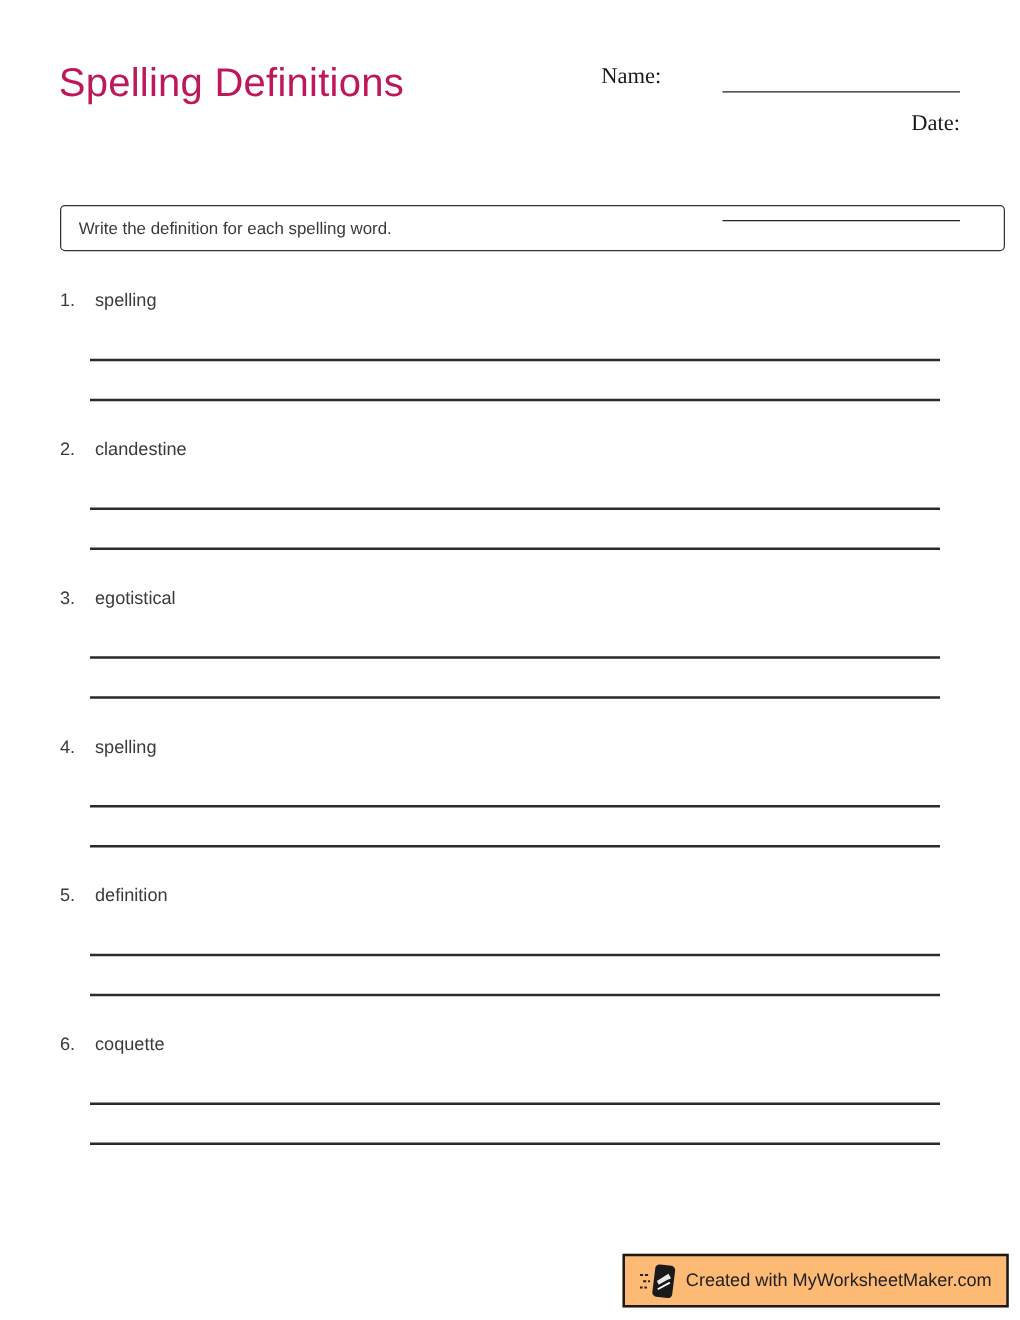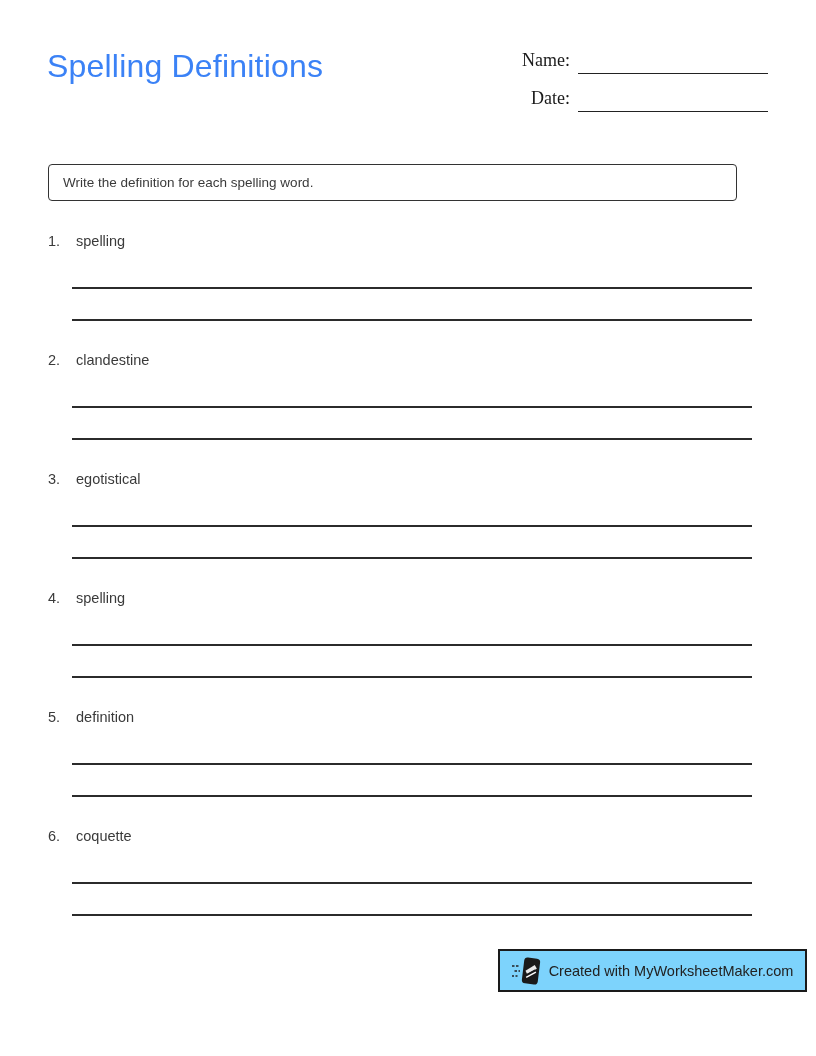--- a/index.html
+++ b/index.html
@@ -13,48 +13,49 @@
     overflow: hidden;
   }
 
   
   .title {
     position: absolute;
     left: 47px;
     top: 48px;
     font-size: 32px;
     font-weight: 400;
-    color: #3b82f6;
+    color: #be185d;
     letter-spacing: 0.2px;
   }
   .field-row {
     position: absolute;
     right: 48px;
     display: flex;
     align-items: flex-end;
     font-family: "Liberation Serif", serif;
     font-size: 18px;
     color: #1a1a1a;
+    gap: 41px;
   }
   .field-row.name-row { top: 50px; }
-  .field-row.date-row { top: 88px; }
+  .field-row.date-row { top: 88px; flex-direction: column; }
   .field-label { padding-bottom: 3px; }
   .field-line {
     width: 190px;
     height: 24px;
     margin-left: 8px;
     border-bottom: 1.5px solid #222222;
   }
 
   
   .instruction-box {
     position: absolute;
     left: 48px;
     top: 164px;
-    width: 689px;
+    width: 756px;
     height: 37px;
     border: 1.5px solid #333333;
     border-radius: 4px;
     display: flex;
     align-items: center;
     padding-left: 14px;
     font-size: 13.5px;
     color: #3a3a3a;
   }
 
@@ -80,25 +81,25 @@
     height: 0;
     border-top: 2.5px solid #2b2b2b;
   }
   .answer-line.line1 { top: 57px; }
   .answer-line.line2 { top: 89px; }
 
   
   .credit-badge {
     position: absolute;
     left: 498px;
-    top: 949px;
+    top: 1003px;
     width: 309px;
     height: 43px;
     border: 2px solid #1a1a1a;
-    background: #7dd3fc;
+    background: #fdba74;
     display: flex;
     align-items: center;
     justify-content: center;
     gap: 7px;
   }
   .credit-text {
     font-size: 14.5px;
     color: #222222;
   }
   .logo-wrap { width: 30px; height: 32px; display: inline-block; }

